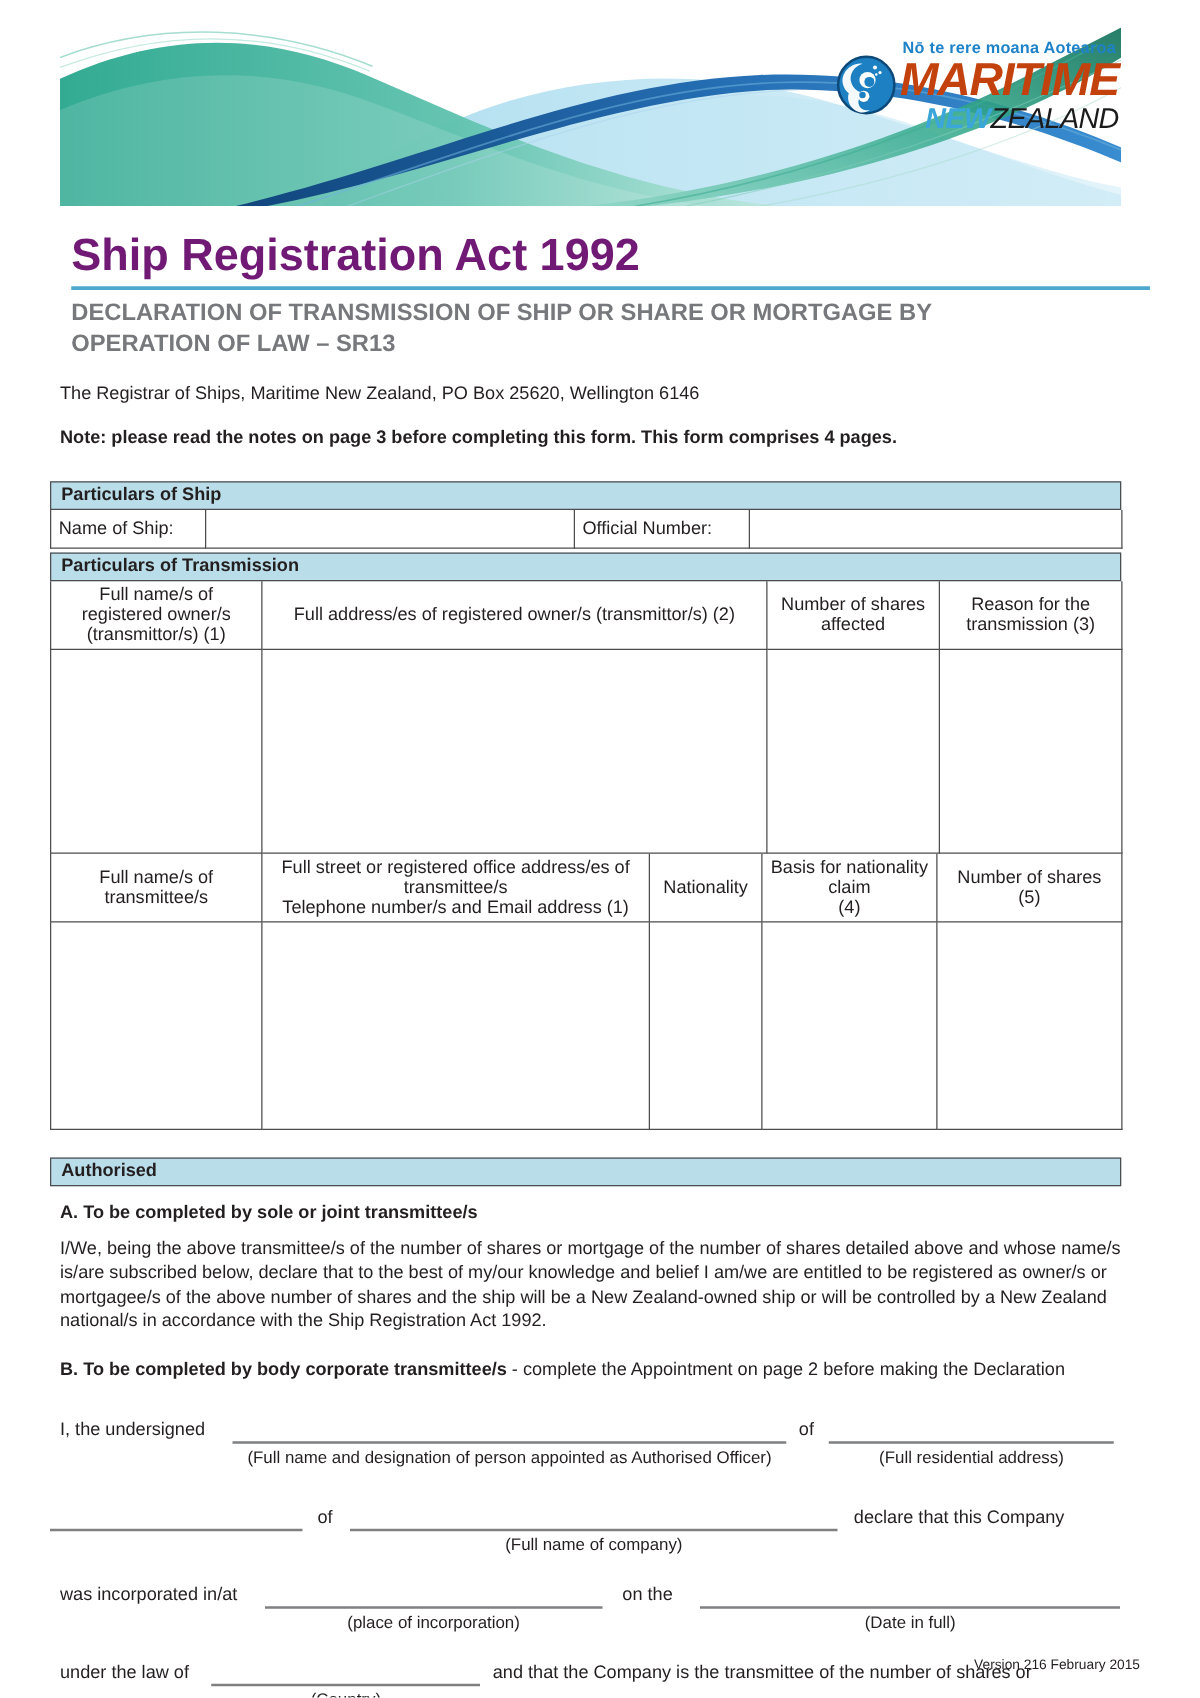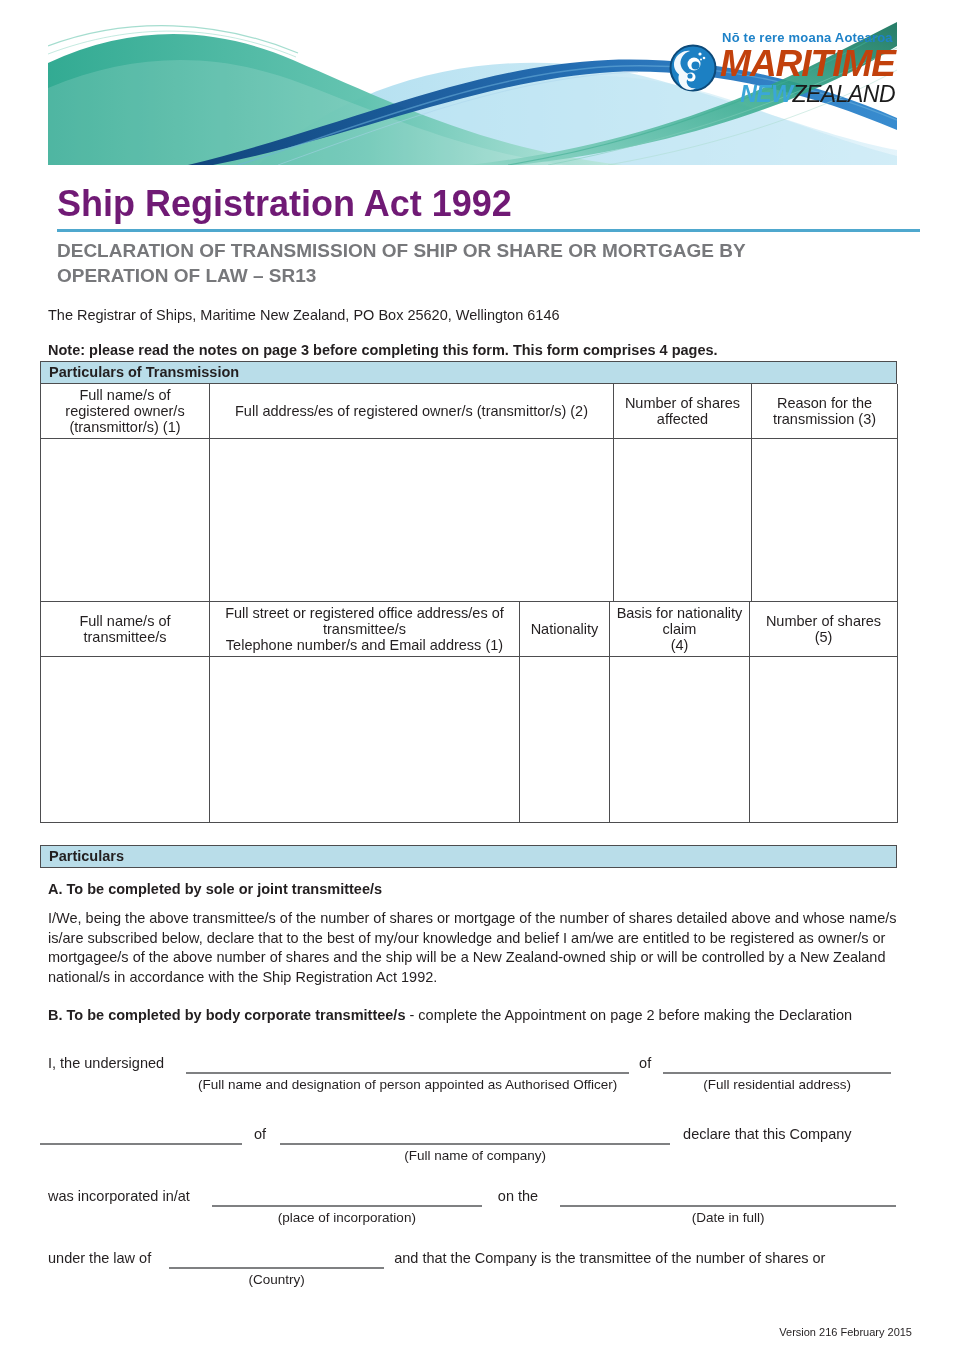--- a/index.html
+++ b/index.html
@@ -126,20 +126,39 @@
 
 <div class="page" style="padding-top:165px;">
 
   <h1 class="title">Ship Registration Act 1992</h1>
   <div class="title-rule"></div>
   <div class="subtitle">DECLARATION OF TRANSMISSION OF SHIP OR SHARE OR MORTGAGE BY OPERATION OF LAW – SR13</div>
 
   <p class="registrar">The Registrar of Ships, Maritime New Zealand, PO Box 25620, Wellington 6146</p>
   <p class="note">Note: please read the notes on page 3 before completing this form. This form comprises 4 pages.</p>
 
+  <div class="fw mt27">
+    <div class="secbar">Particulars of Ship</div>
+    <table class="ship-tbl no-top">
+      <colgroup>
+          <col style="width:124px">
+          <col style="width:295px">
+          <col style="width:140px">
+          <col style="width:298px">
+        </colgroup>
+      <tbody>
+          <tr>
+        <td class="lbl">Name of Ship:</td>
+        <td></td>
+        <td class="lbl">Official Number:</td>
+        <td></td>
+      </tr>
+    </tbody>
+      </table>
+  </div>
 
   <div class="fw" style="margin-top:3px;">
     <div class="secbar">Particulars of Transmission</div>
     <table class="no-top">
       <colgroup>
           <col style="width:169px">
           <col style="width:404px">
           <col style="width:138px">
           <col style="width:146px">
         </colgroup>
@@ -182,21 +201,21 @@
         <td></td>
         <td></td>
         <td></td>
         <td></td>
       </tr>
     </tbody>
       </table>
   </div>
 
   <div class="fw" style="margin-top:22px;">
-    <div class="secbar">Particulars</div>
+    <div class="secbar">Authorised</div>
   </div>
 
   <p class="decl-a-h">A. To be completed by sole or joint transmittee/s</p>
   <p class="decl-p">I/We, being the above transmittee/s of the number of shares or mortgage of the number of shares detailed above and whose name/s is/are subscribed below, declare that to the best of my/our knowledge and belief I am/we are entitled to be registered as owner/s or mortgagee/s of the above number of shares and the ship will be a New Zealand-owned ship or will be controlled by a New Zealand national/s in accordance with the Ship Registration Act 1992.</p>
 
   <p class="decl-b-h"><b>B. To be completed by body corporate transmittee/s</b><span> - complete the Appointment on page 2 before making the Declaration</span></p>
 
   <div class="frow">
     <span class="lab">I, the undersigned</span>
     <div class="field" style="width:443px; margin-left:22px;">

